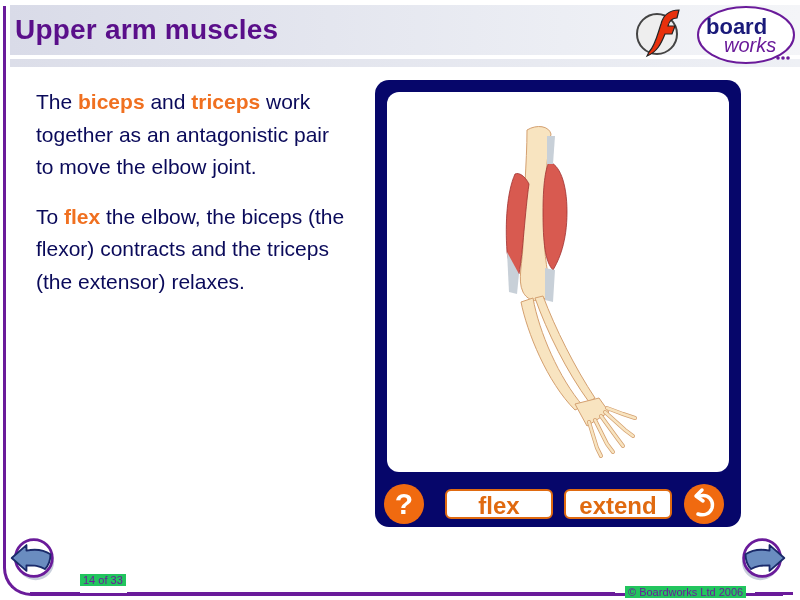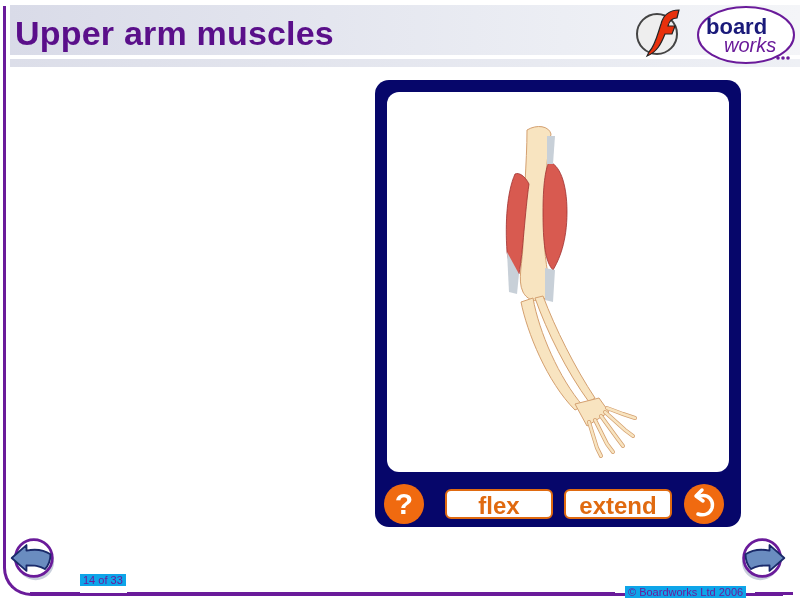--- a/index.html
+++ b/index.html
@@ -5,37 +5,37 @@
   html, body { margin:0; padding:0; }
   body { width:800px; height:600px; position:relative; background:#ffffff; overflow:hidden;
          font-family:"Liberation Sans", sans-serif; }
   .frame { position:absolute; left:3px; top:6px; width:780px; height:590px;
            border-left:3px solid #6a1b9a; border-bottom:3px solid #6a1b9a;
            border-bottom-left-radius:28px; box-sizing:border-box; }
   .title-bar { position:absolute; left:10px; top:5px; width:790px; height:50px;
                background:linear-gradient(to right,#d9dbe8,#eceef4 70%,#f4f5f8); }
   .title-bar2 { position:absolute; left:10px; top:59px; width:790px; height:8px;
                background:linear-gradient(to right,#dcdee9,#eef0f5); }
-  .title { position:absolute; left:15px; top:14px; font-size:34px; font-weight:bold; color:#5a0f8a; letter-spacing:0.2px; }
+  .title { position:absolute; left:15px; top:14px; font-size:28px; font-weight:bold; color:#5a0f8a; letter-spacing:0.2px; }
   .flash-logo { position:absolute; left:635px; top:6px; width:48px; height:52px; }
   .bw-logo { position:absolute; left:696px; top:4px; width:100px; height:60px; }
   .body-text { position:absolute; left:36px; top:86px; width:310px; font-size:21px; line-height:32.5px; color:#0a0a5a; }
   .body-text p { margin:0 0 17px 0; }
   .hl { color:#f07020; font-weight:bold; }
   .panel { position:absolute; left:375px; top:80px; width:366px; height:447px;
            background:#06066a; border-radius:14px; }
   .panel-inner { position:absolute; left:12px; top:12px; width:342px; height:380px; background:#fff; border-radius:12px; }
   .arm { position:absolute; left:0; top:0; }
   .round-btn { position:absolute; width:40px; height:40px; border-radius:50%; background:#f06a10;
                color:#fff; font-weight:bold; font-size:30px; text-align:center; line-height:40px; cursor:pointer; }
   .pill-btn { position:absolute; height:30px; background:#fff; border:2px solid #e06a10; border-radius:6px;
               color:#e06a10; font-weight:bold; font-size:24px; text-align:center; line-height:30px; cursor:pointer; box-sizing:border-box; }
   .nav-btn { position:absolute; width:48px; height:48px; cursor:pointer; }
   .footer-line { position:absolute; top:592px; height:3px; background:#6a1b9a; }
-  .footer-text { position:absolute; top:574px; font-size:11px; color:#6a1b9a; background:#0ea5e9; padding:0 3px; }
+  .footer-text { position:absolute; top:574px; font-size:11px; color:#6a1b9a; background:#22c55e; padding:0 3px; }
 </style>
 </head>
 <body>
 
 <div class="frame"></div>
 <div class="title-bar"></div>
 <div class="title-bar2"></div>
 <div class="title">Upper arm muscles</div>
 
 <svg class="flash-logo" viewBox="0 0 48 52">
@@ -46,20 +46,22 @@
 <svg class="bw-logo" viewBox="0 0 100 60">
   <ellipse cx="50" cy="31" rx="48" ry="28" fill="#fff" stroke="#6a1b9a" stroke-width="2"></ellipse>
   <text x="10" y="30" font-family="Liberation Sans, sans-serif" font-weight="bold" font-size="22" fill="#1a1a7a">board</text>
   <text x="28" y="48" font-family="Liberation Sans, sans-serif" font-style="italic" font-size="20" fill="#6a1b9a">works</text>
   <circle cx="82" cy="54" r="1.8" fill="#6a1b9a"></circle>
     <circle cx="87" cy="54" r="1.8" fill="#6a1b9a"></circle>
     <circle cx="92" cy="54" r="1.8" fill="#6a1b9a"></circle>
 </svg>
 
 <div class="body-text">
+  <p><span>The </span><span class="hl">biceps</span><span> and </span><span class="hl">triceps</span><span> work together as an antagonistic pair to move the elbow joint.</span></p>
+  <p><span>To </span><span class="hl">flex</span><span> the elbow, the biceps (the flexor) contracts and the triceps (the extensor) relaxes.</span></p>
 </div>
 
 <div class="panel">
   <div class="panel-inner">
     <svg class="arm" width="342" height="380" viewBox="0 0 342 380">
 
       <path d="M140 38 C150 32 162 34 164 42 C160 60 156 110 158 160 C160 185 166 196 160 205 C150 212 140 208 136 200 C130 188 136 170 136 150 C136 110 140 70 140 38 Z" fill="#f8e4c0" stroke="#d4a070" stroke-width="1"></path>
 
       <path d="M128 82 C120 100 118 130 120 160 C122 175 128 180 132 182 C136 160 138 120 142 92 C138 84 132 80 128 82 Z" fill="#d85a50" stroke="#a03030" stroke-width="0.8"></path>
       <path d="M120 160 L122 200 L130 202 L132 182 Z" fill="#c8d0d8"></path>

